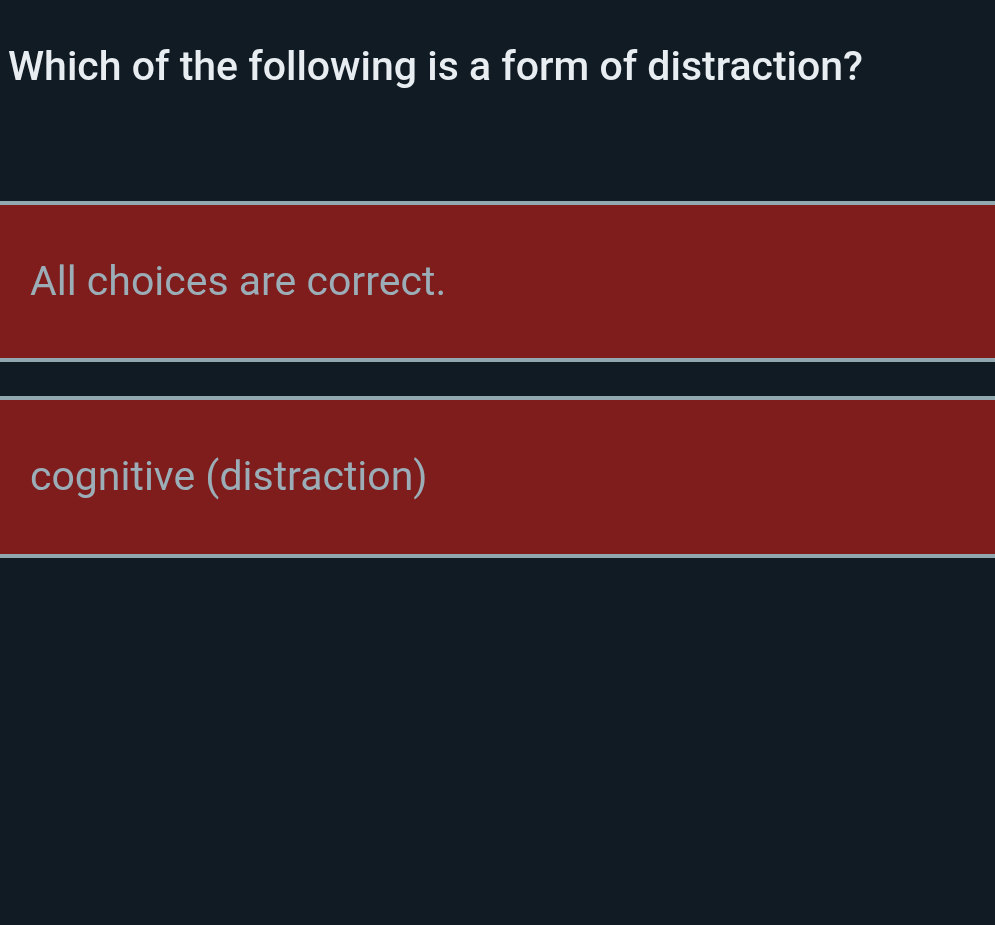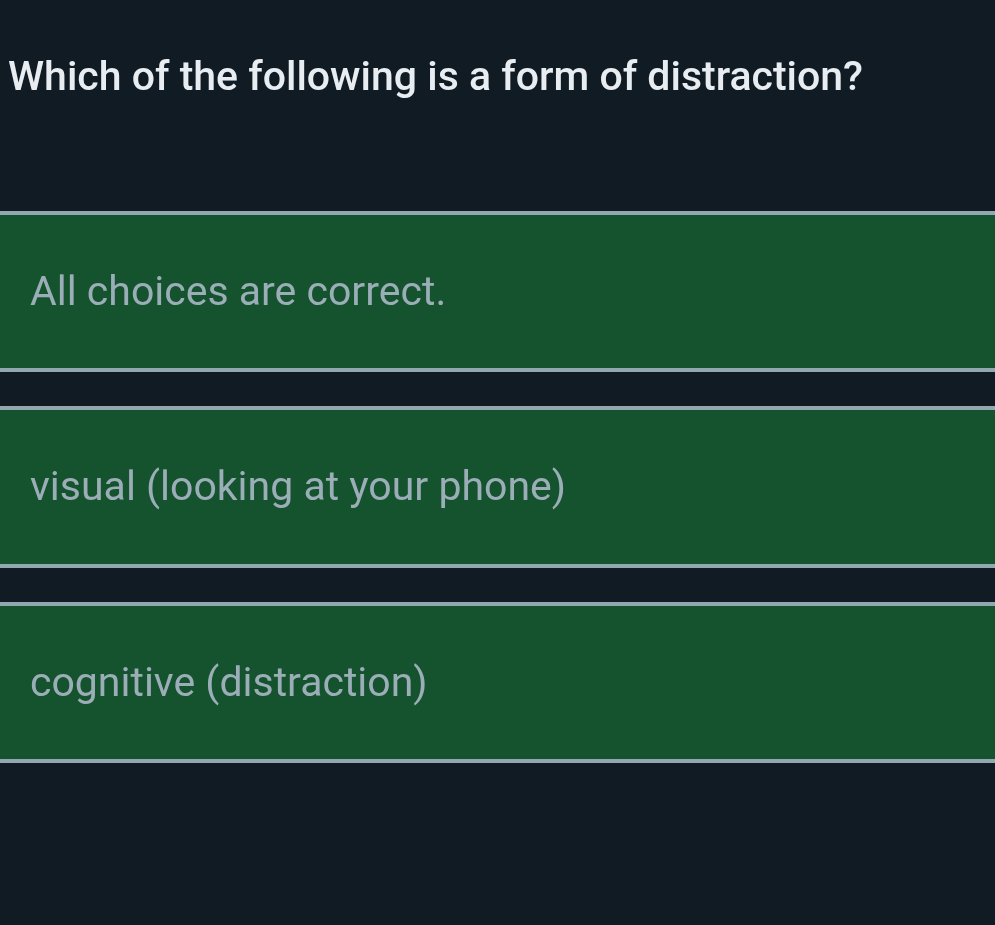--- a/index.html
+++ b/index.html
@@ -12,30 +12,30 @@
       height: 925px;
       background-color: #101b23;
       font-family: -apple-system, BlinkMacSystemFont, 'Segoe UI', Roboto, Helvetica, Arial, sans-serif;
       color: #e8edf2;
       overflow: hidden;
     }
     .question-text {
       font-size: 41px;
       font-weight: 500;
       color: #e8edf2;
-      padding: 50px 8px 0 8px;
+      padding: 40px 8px 0 8px;
       line-height: 1.3;
     }
     .answers-container {
       margin-top: 108px;
     }
     .answer-option {
       border-top: 4px solid #92a8b0;
       border-bottom: 4px solid #92a8b0;
-      background-color: #14532d;
+      background-color: #7f1d1d;
       padding: 52px 30px;
       margin-bottom: 34px;
       cursor: pointer;
     }
     .answer-option:last-child {
       margin-bottom: 0;
     }
     .answer-text {
       font-size: 41px;
       font-weight: 400;
@@ -46,18 +46,15 @@
 </head>
 <body>
 
 <div class="question-text">Which of the following is a form of distraction?</div>
 
 <div class="answers-container">
   <div class="answer-option">
     <div class="answer-text">All choices are correct.</div>
   </div>
   <div class="answer-option">
-    <div class="answer-text">visual (looking at your phone)</div>
-  </div>
-  <div class="answer-option">
     <div class="answer-text">cognitive (distraction)</div>
   </div>
 </div>
 
 </body></html>

